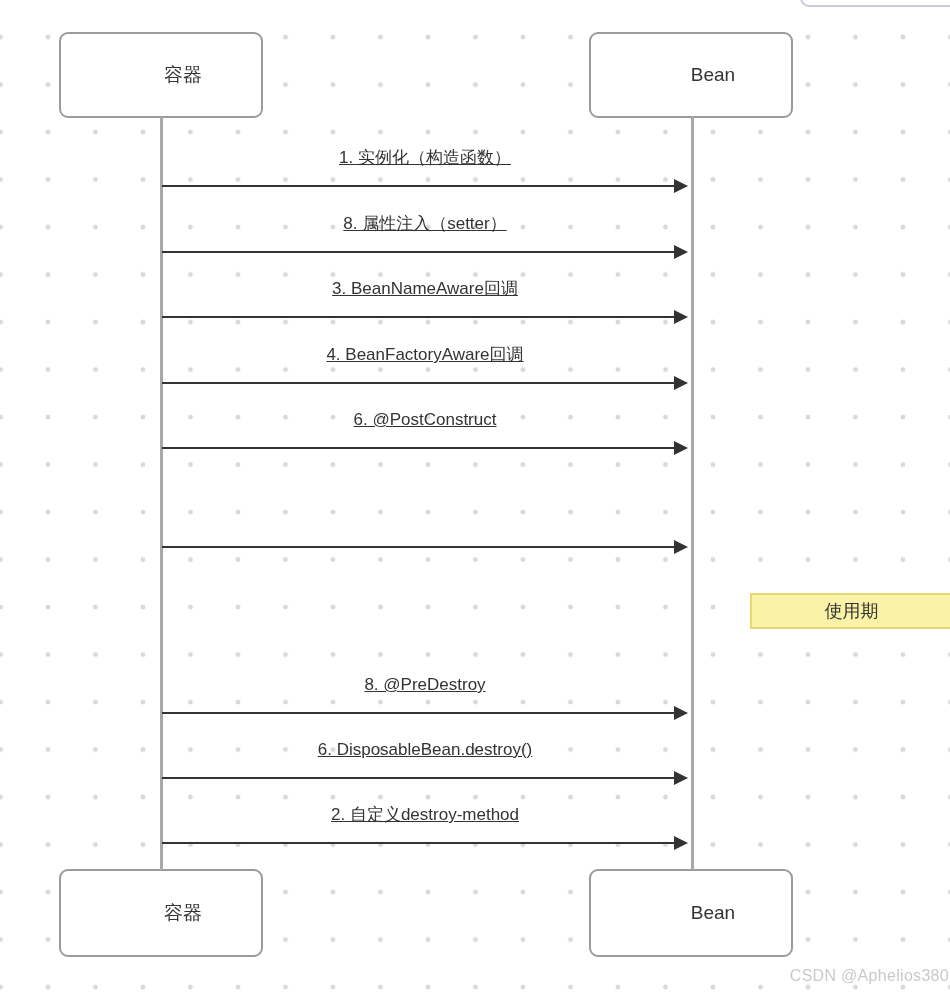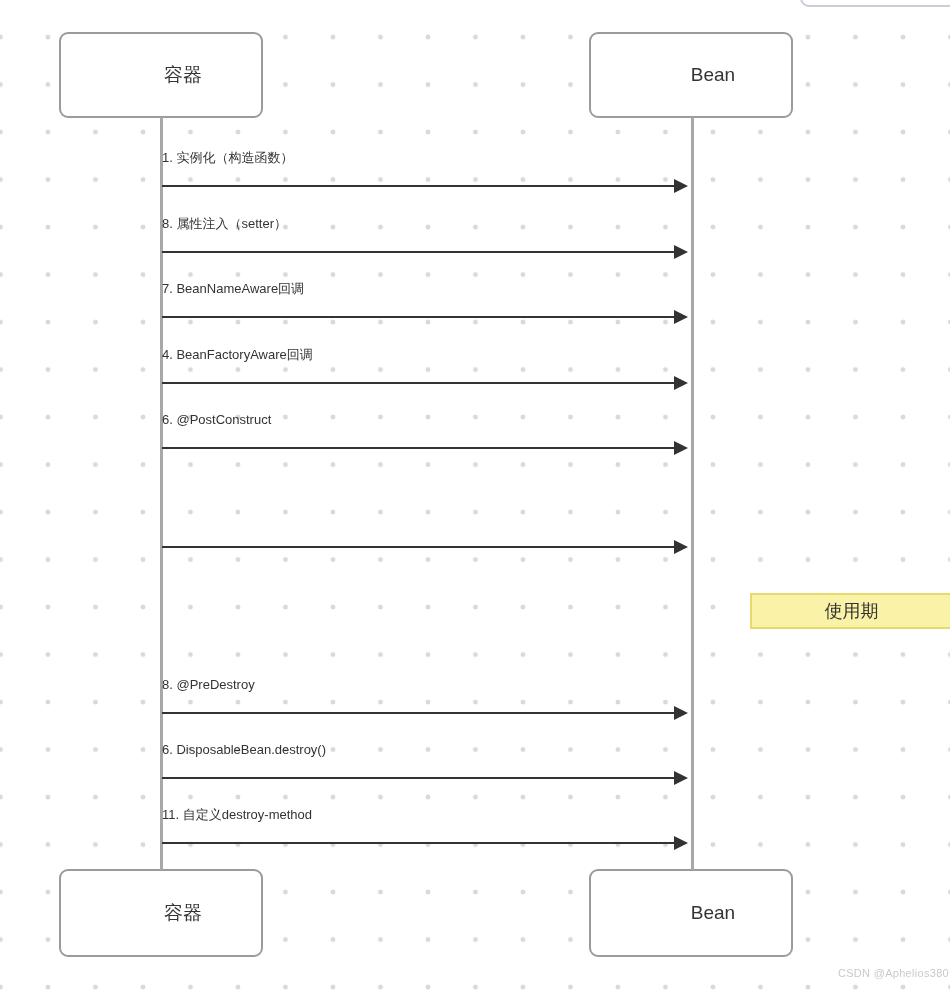--- a/index.html
+++ b/index.html
@@ -51,25 +51,27 @@
     background: #a8a8a8;
   }
   .lifeline.left  { left: 160px; }
   .lifeline.right { left: 691px; }
   .message {
     position: absolute;
     left: 162px;
     width: 526px;
   }
   .msg-label {
-    font-size: 13px;
+    text-align: center;
+    font-size: 17px;
     height: 26px;
     line-height: 26px;
     margin-bottom: 8px;
     white-space: nowrap;
+    text-decoration: underline;
   }
   .msg-arrow { position: relative; height: 14px; }
   .arrow-line {
     position: absolute;
     left: 0; right: 12px; top: 5.7px;
     height: 2.6px;
     background: #333333;
   }
   .arrow-head {
     position: absolute;
@@ -90,21 +92,21 @@
     display: flex;
     align-items: center;
     justify-content: center;
     font-size: 18px;
     margin-left: 24px;
   }
   .watermark {
     position: absolute;
     right: 1px;
     top: 967px;
-    font-size: 11px;
+    font-size: 16px;
     color: #c7cacd;
     letter-spacing: 0.3px;
     white-space: nowrap;
   }
 </style>
 </head>
 <body>
 
 <div class="canvas">
 
@@ -134,21 +136,21 @@
       </div>
   </div>
   <div class="message" style="top:211px">
     <div class="msg-label">8. 属性注入（setter）</div>
     <div class="msg-arrow">
         <span class="arrow-line"></span>
         <span class="arrow-head"></span>
       </div>
   </div>
   <div class="message" style="top:276px">
-    <div class="msg-label">7. BeanNameAware回调</div>
+    <div class="msg-label">3. BeanNameAware回调</div>
     <div class="msg-arrow">
         <span class="arrow-line"></span>
         <span class="arrow-head"></span>
       </div>
   </div>
   <div class="message" style="top:342px">
     <div class="msg-label">4. BeanFactoryAware回调</div>
     <div class="msg-arrow">
         <span class="arrow-line"></span>
         <span class="arrow-head"></span>
@@ -175,21 +177,21 @@
       </div>
   </div>
   <div class="message" style="top:737px">
     <div class="msg-label">6. DisposableBean.destroy()</div>
     <div class="msg-arrow">
         <span class="arrow-line"></span>
         <span class="arrow-head"></span>
       </div>
   </div>
   <div class="message" style="top:802px">
-    <div class="msg-label">11. 自定义destroy-method</div>
+    <div class="msg-label">2. 自定义destroy-method</div>
     <div class="msg-arrow">
         <span class="arrow-line"></span>
         <span class="arrow-head"></span>
       </div>
   </div>
 
   <div class="note">
     <span>使用期</span>
   </div>
 

